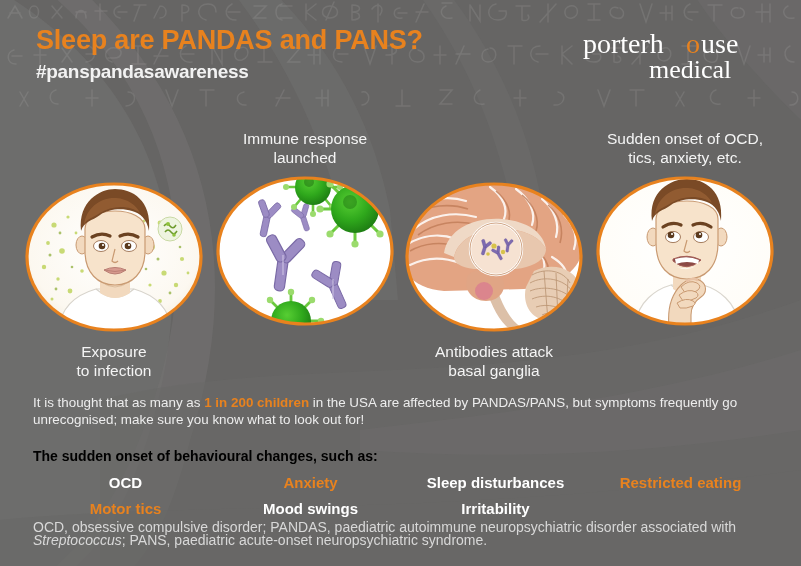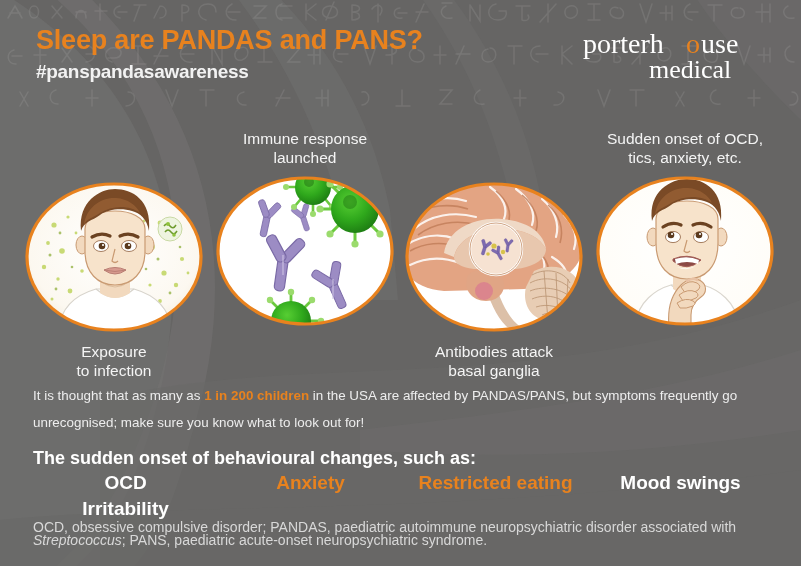--- a/index.html
+++ b/index.html
@@ -46,36 +46,36 @@
 
   #panel1 { left:21px;  top:160px; }
   #panel2 { left:212px; top:108px; }
   #panel3 { left:401px; top:160px; }
   #panel4 { left:592px; top:108px; }
   #panel1 .cap, #panel3 .cap { margin-top:9px; }
   #panel2 .cap, #panel4 .cap { margin-bottom:8px; }
 
   
   #para {
-    position:absolute; left:33px; top:382px; width:756px;
-    font-size:13.4px; line-height:27px; color:#EDEDED;
+    position:absolute; left:33px; top:394px; width:756px;
+    font-size:13.4px; line-height:17px; color:#EDEDED;
   }
   #para .hl { color:#E8821E; font-weight:bold; }
 
   
   #subhead {
     position:absolute; left:33px; top:448px;
-    font-size:18px; font-weight:bold; color:#ffffff;
+    font-size:14px; font-weight:bold; color:#000000;
   }
 
   
   #symptoms {
     position:absolute; left:33px; top:472px; width:740px;
     display:grid; grid-template-columns:repeat(4,1fr);
-    row-gap:5px; font-size:19px; font-weight:bold;
+    row-gap:5px; font-size:15px; font-weight:bold;
   }
   #symptoms .sym { text-align:center; line-height:21px; white-space:nowrap; }
   #symptoms .w { color:#FFFFFF; }
   #symptoms .o { color:#E8821E; }
 
   
   #footnote {
     position:absolute; left:33px; top:521px; width:740px;
     font-size:14px; line-height:12.6px; color:#D8D8D8;
   }
@@ -608,20 +608,22 @@
     </div>
   </div>
 
   <div id="para"><span>It is thought that as many as </span><span class="hl">1 in 200 children</span><span> in the USA are affected by PANDAS/PANS, but symptoms frequently go unrecognised; make sure you know what to look out for!</span></div>
 
   <div id="subhead">The sudden onset of behavioural changes, such as:</div>
 
   <div id="symptoms">
     <div class="sym w">OCD</div>
     <div class="sym o">Anxiety</div>
+    <div class="sym w">Sleep disturbances</div>
     <div class="sym o">Restricted eating</div>
+    <div class="sym o">Motor tics</div>
     <div class="sym w">Mood swings</div>
     <div class="sym w">Irritability</div>
   </div>
 
   <div id="footnote"><span>OCD, obsessive compulsive disorder; PANDAS, paediatric autoimmune neuropsychiatric disorder associated with </span><i>Streptococcus</i><span>; PANS, paediatric acute-onset neuropsychiatric syndrome.</span></div>
 
 </div>
 
 </body></html>

